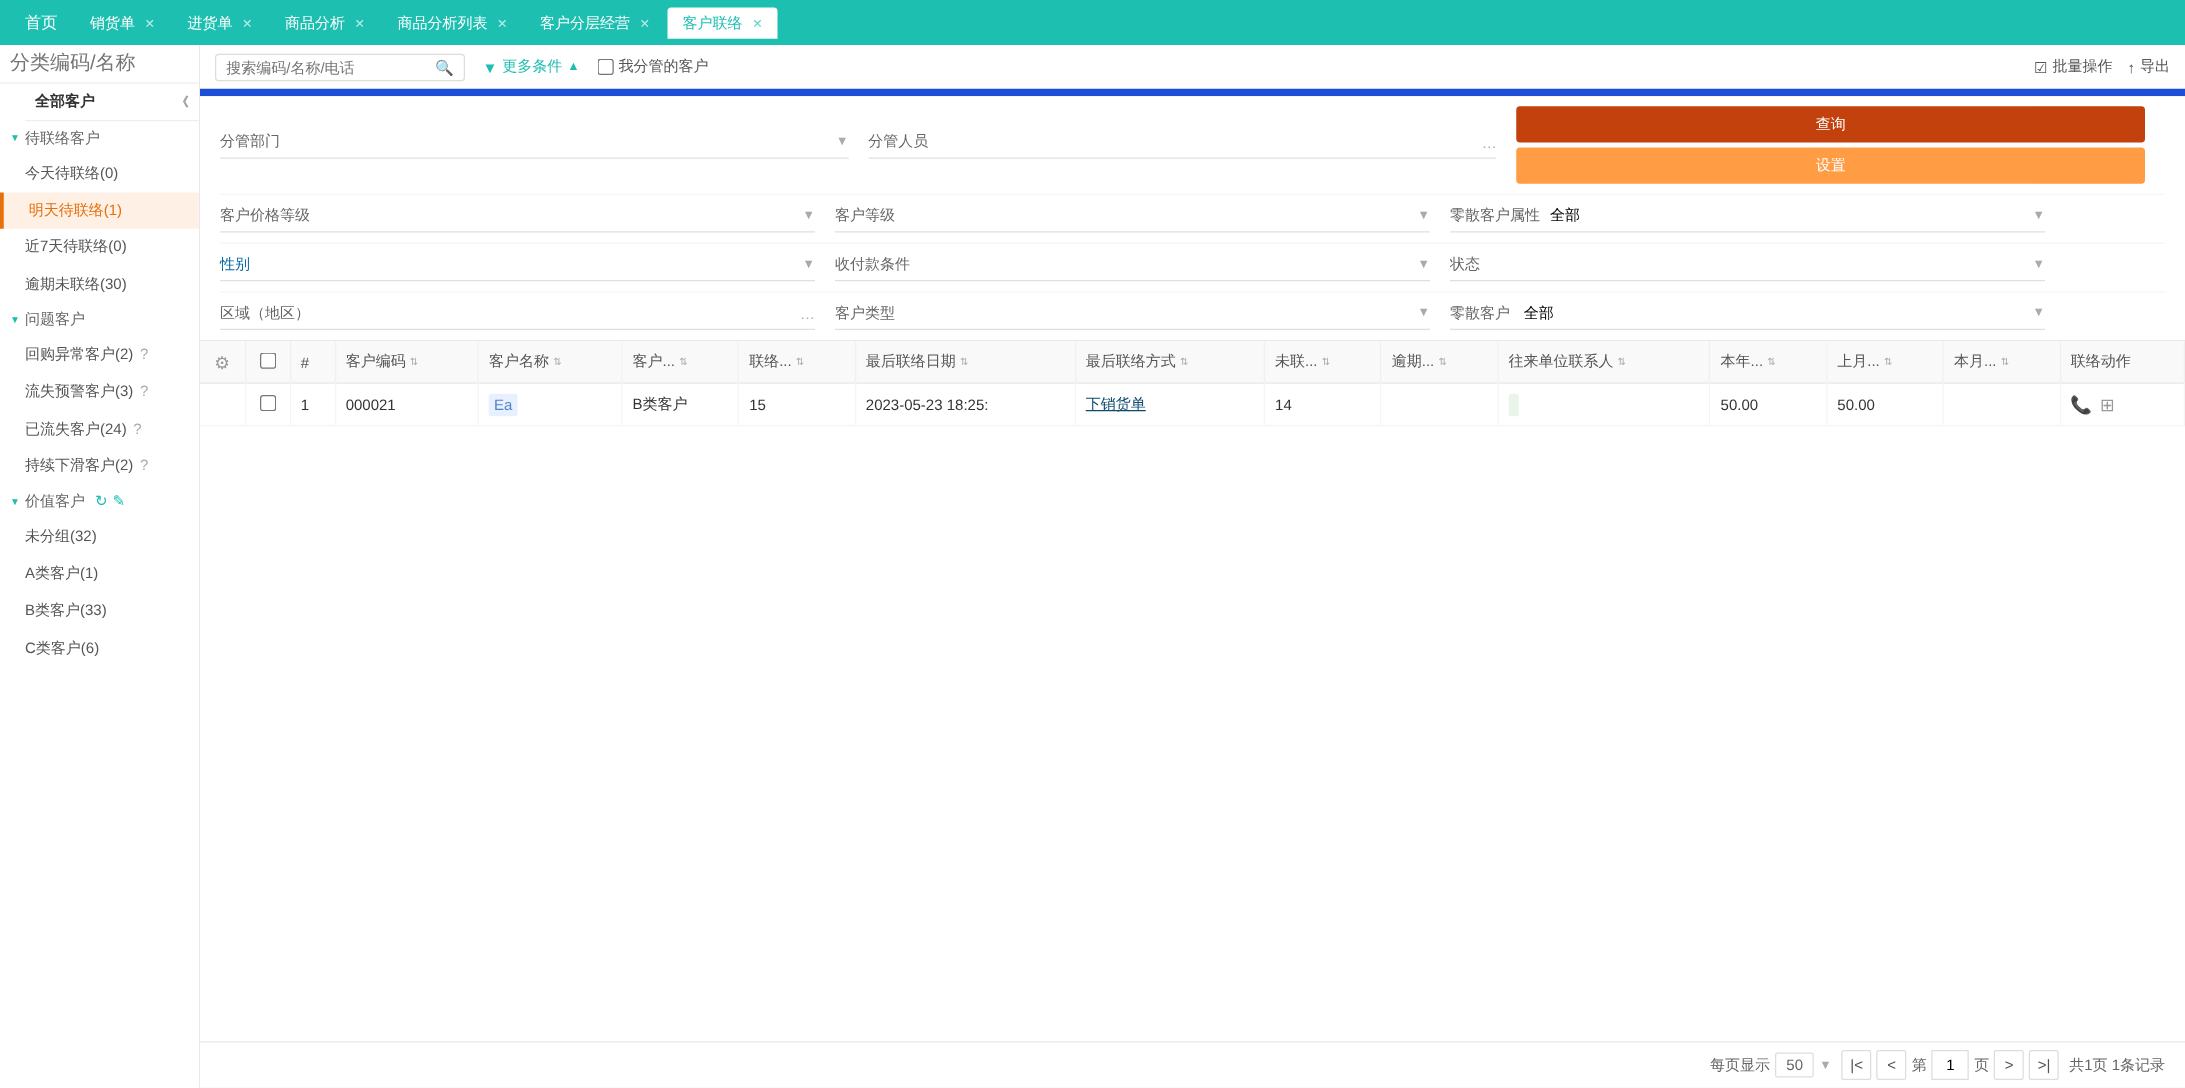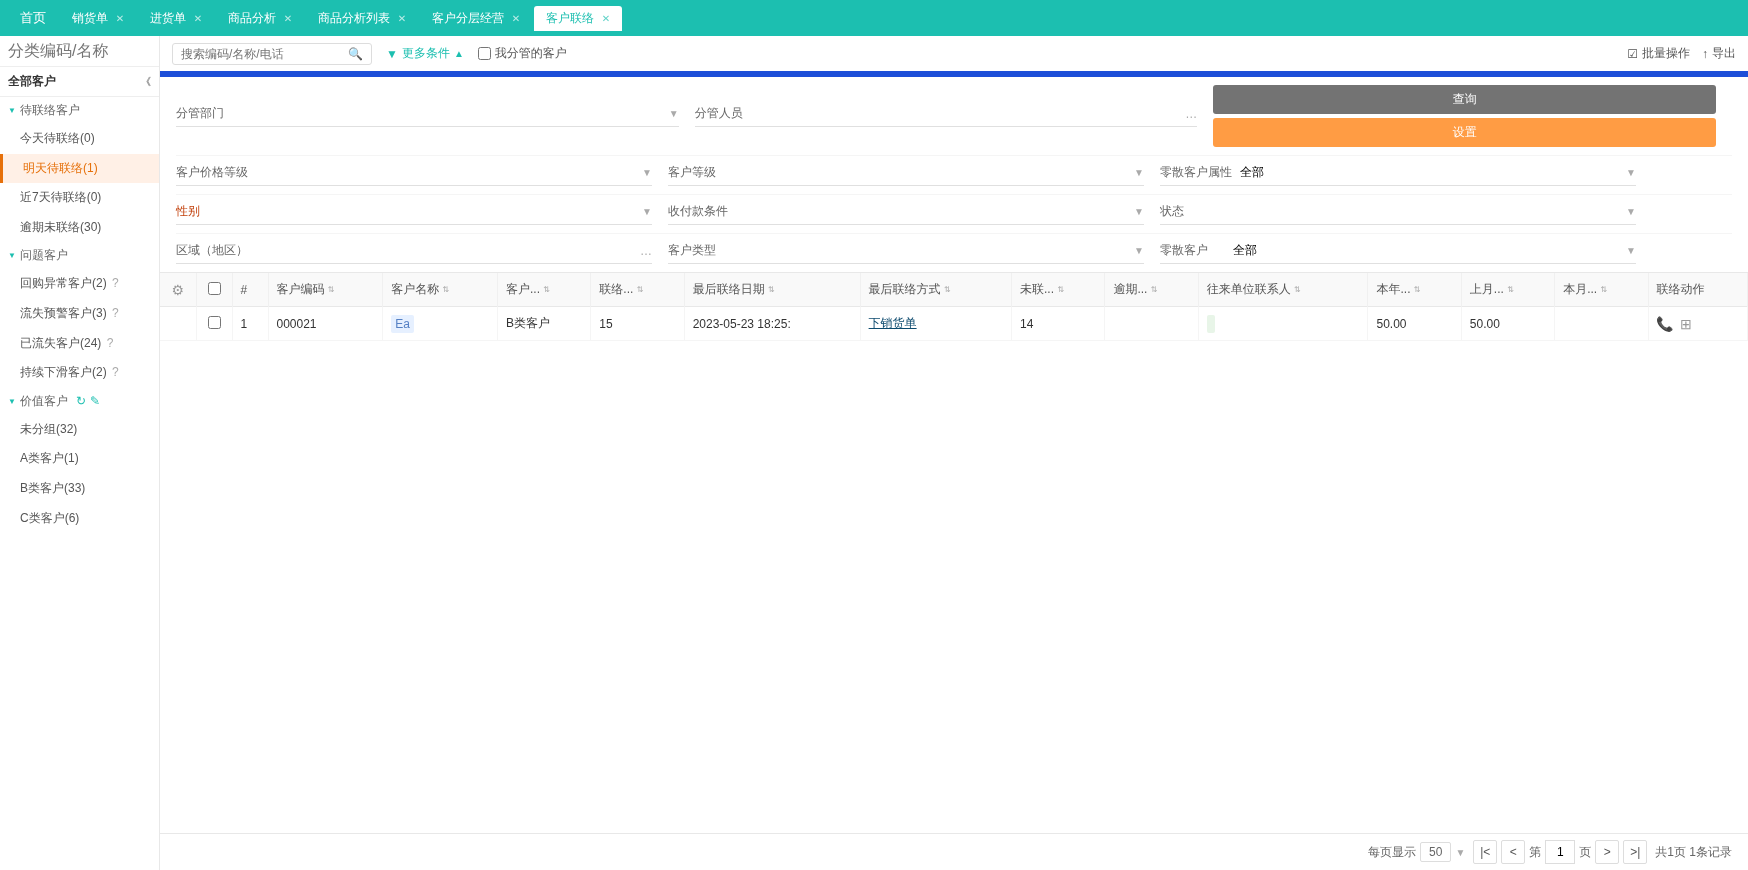--- a/index.html
+++ b/index.html
@@ -57,20 +57,21 @@
     }
     .sidebar-section-header {
       display: flex;
       align-items: center;
       justify-content: space-between;
       padding: 6px 8px;
       font-weight: bold;
       color: #333;
       border-bottom: 1px solid #eee;
       cursor: pointer;
+      margin-left: 20px;
     }
     .sidebar-section-header .icon-collapse { color: #999; font-size: 10px; }
     .sidebar-group-title {
       display: flex;
       align-items: center;
       gap: 4px;
       padding: 5px 8px;
       color: #666;
       font-size: 12px;
       cursor: pointer;
@@ -142,21 +143,21 @@
       gap: 12px;
     }
     .toolbar-right .action-btn {
       display: flex;
       align-items: center;
       gap: 4px;
       color: #555;
       cursor: pointer;
     }
     .btn-query {
-      background: #737373;
+      background: #c2410c;
       color: #fff;
       border: none;
       padding: 6px 16px;
       border-radius: 3px;
       cursor: pointer;
       font-size: 12px;
     }
     .btn-settings {
       background: #ff9c44;
       color: #fff;
@@ -411,21 +412,21 @@
           <div style="flex:1;display:flex;align-items:center;justify-content:space-between;cursor:pointer;">
             <span>全部</span>
             <span style="color:#aaa;font-size:10px;">▼</span>
           </div>
         </div>
         <div style="width:80px;"></div>
       </div>
 
       <div style="display:grid;grid-template-columns:1fr 1fr 1fr auto;gap:8px 16px;align-items:center;border-bottom:1px solid #f5f5f5;padding-bottom:8px;margin-bottom:8px;">
         <div style="display:flex;align-items:center;gap:8px;border-bottom:1px solid #e0e0e0;padding-bottom:4px;">
-          <span style="color:#c2410c;white-space:nowrap;min-width:55px;">性别</span>
+          <span style="color:#0369a1;white-space:nowrap;min-width:55px;">性别</span>
           <div style="flex:1;display:flex;align-items:center;justify-content:space-between;cursor:pointer;">
             <span></span>
             <span style="color:#aaa;font-size:10px;">▼</span>
           </div>
         </div>
         <div style="display:flex;align-items:center;gap:8px;border-bottom:1px solid #e0e0e0;padding-bottom:4px;">
           <span style="color:#666;white-space:nowrap;min-width:55px;">收付款条件</span>
           <div style="flex:1;display:flex;align-items:center;justify-content:space-between;cursor:pointer;">
             <span></span>
             <span style="color:#aaa;font-size:10px;">▼</span>
@@ -449,21 +450,21 @@
             <span style="color:#aaa;">…</span>
           </div>
         </div>
         <div style="display:flex;align-items:center;gap:8px;border-bottom:1px solid #e0e0e0;padding-bottom:4px;">
           <span style="color:#666;white-space:nowrap;min-width:55px;">客户类型</span>
           <div style="flex:1;display:flex;align-items:center;justify-content:space-between;cursor:pointer;">
             <span></span>
             <span style="color:#aaa;font-size:10px;">▼</span>
           </div>
         </div>
-        <div style="display:flex;align-items:center;gap:18px;border-bottom:1px solid #e0e0e0;padding-bottom:4px;">
+        <div style="display:flex;align-items:center;gap:4px;border-bottom:1px solid #e0e0e0;padding-bottom:4px;">
           <span style="color:#666;white-space:nowrap;min-width:55px;">零散客户</span>
           <div style="flex:1;display:flex;align-items:center;justify-content:space-between;cursor:pointer;">
             <span>全部</span>
             <span style="color:#aaa;font-size:10px;">▼</span>
           </div>
         </div>
         <div style="width:80px;"></div>
       </div>
     </div>
 

